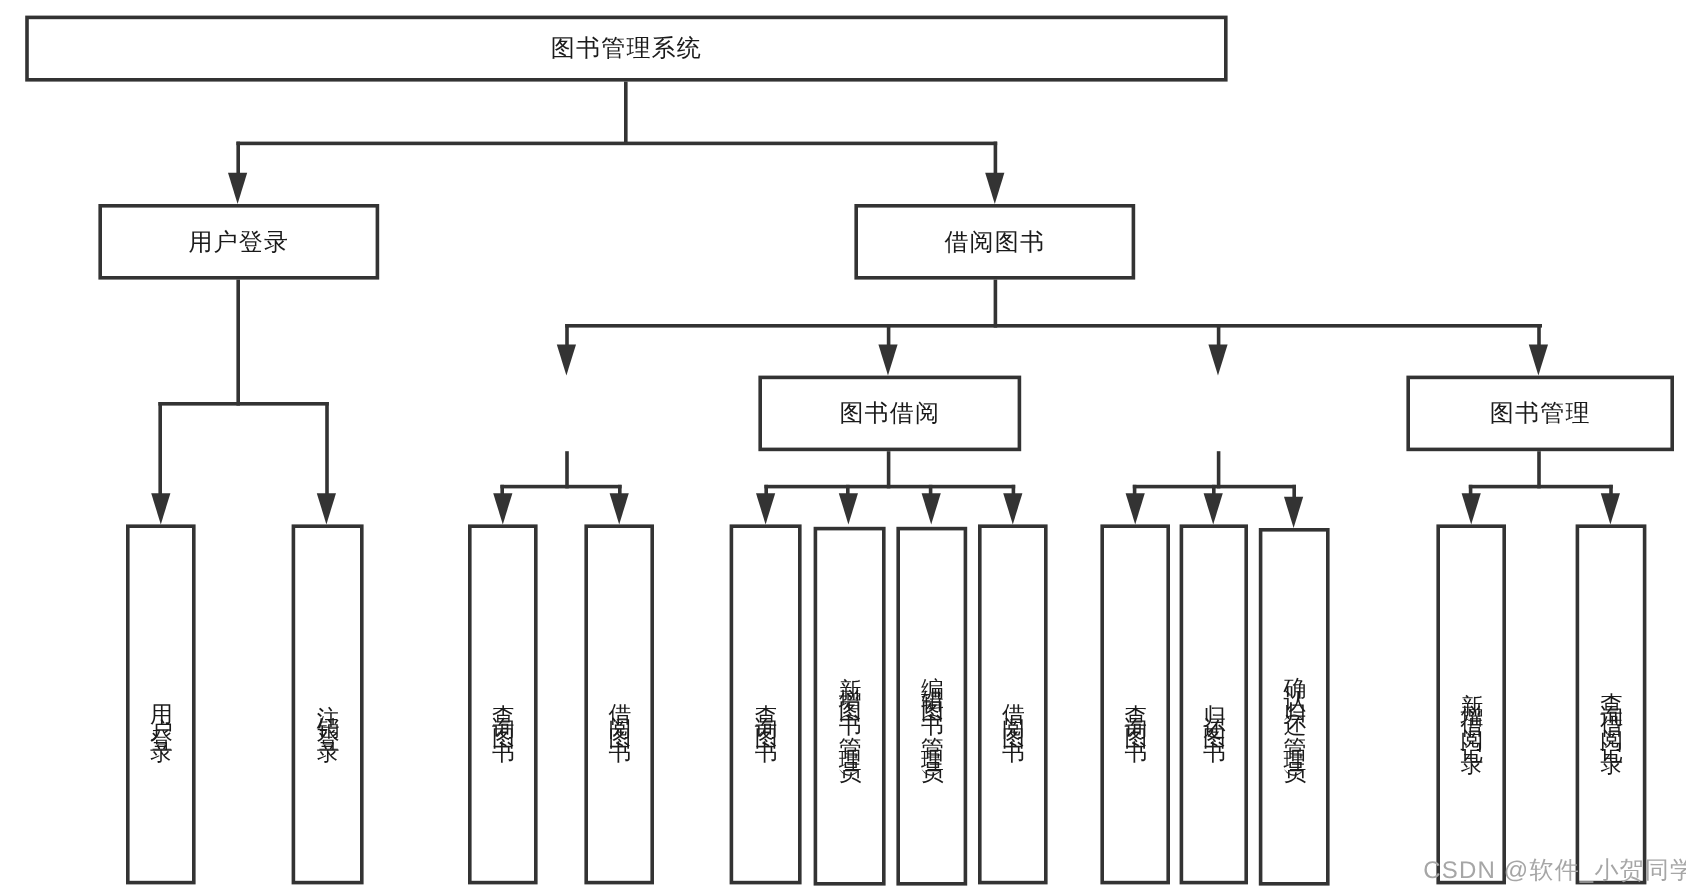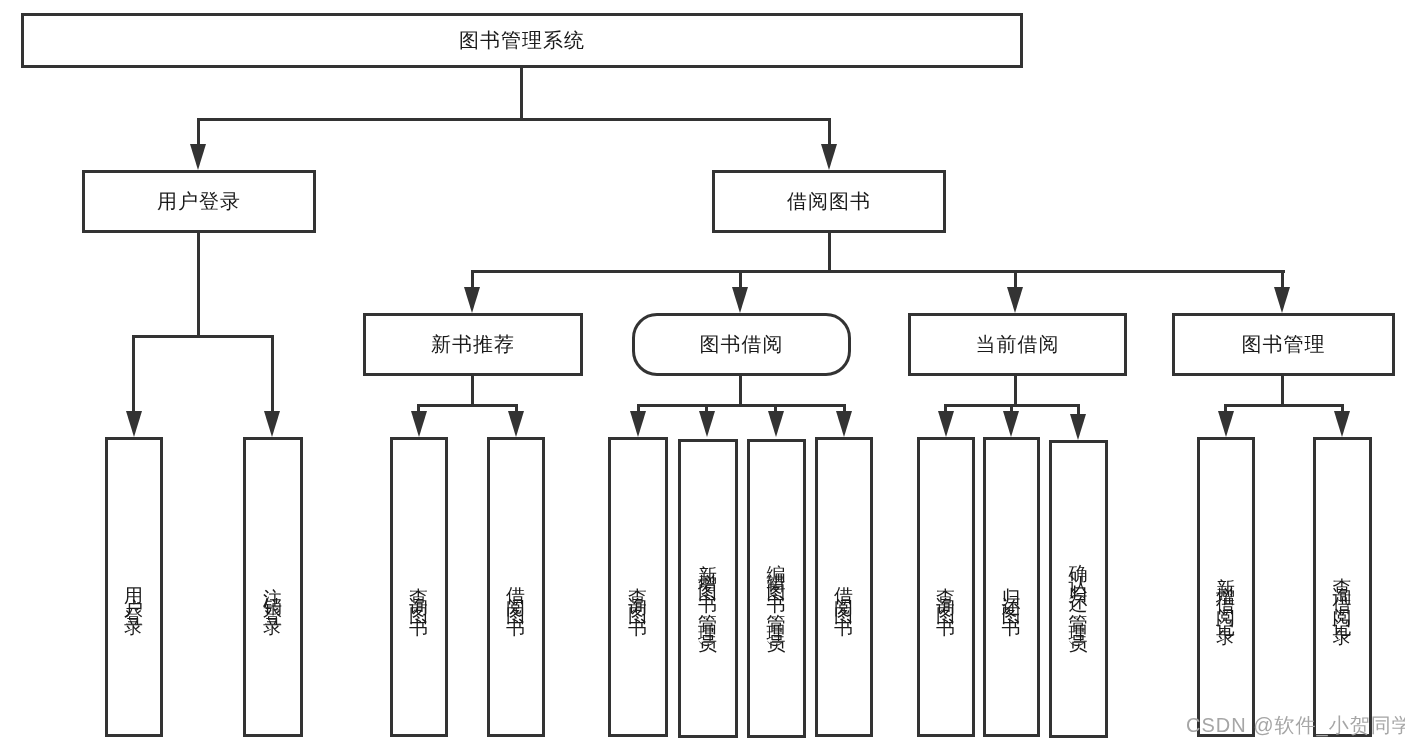--- a/index.html
+++ b/index.html
@@ -62,28 +62,22 @@
     <span>图书管理系统</span>
   </div>
 
   <div class="box" style="left:82px;top:170px;width:234px;height:63px;">
     <span>用户登录</span>
   </div>
   <div class="box" style="left:712px;top:170px;width:234px;height:63px;">
     <span>借阅图书</span>
   </div>
 
-  <div class="box" style="left:363px;top:313px;width:220px;height:63px;">
-    <span>新书推荐</span>
-  </div>
-  <div class="box" style="left:632px;top:313px;width:219px;height:63px;border-radius:25px;">
+  <div class="box" style="left:632px;top:313px;width:219px;height:63px;">
     <span>图书借阅</span>
-  </div>
-  <div class="box" style="left:908px;top:313px;width:219px;height:63px;">
-    <span>当前借阅</span>
   </div>
   <div class="box" style="left:1172px;top:313px;width:223px;height:63px;">
     <span>图书管理</span>
   </div>
 
   <div class="vbox" style="left:105px;top:437px;width:58px;height:300px;">
     <span class="vtext">用户登录</span>
   </div>
   <div class="vbox" style="left:243px;top:437px;width:60px;height:300px;">
     <span class="vtext">注销登录</span>

